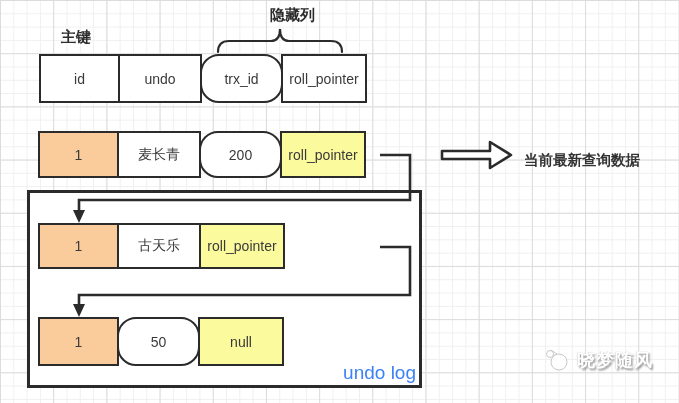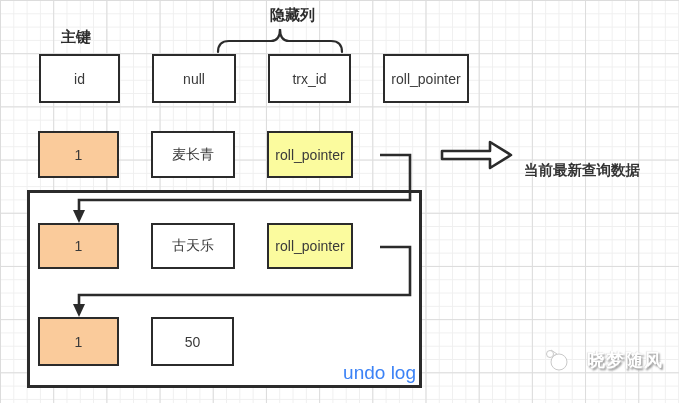--- a/index.html
+++ b/index.html
@@ -8,82 +8,84 @@
     position:relative;width:679px;height:403px;overflow:hidden;
     background-color:#ffffff;
     background-image:
       linear-gradient(to right,#dcdcdc 1px,transparent 1px),
       linear-gradient(to bottom,#dcdcdc 1px,transparent 1px),
       linear-gradient(to right,#efefef 1px,transparent 1px),
       linear-gradient(to bottom,#efefef 1px,transparent 1px);
     background-size:53.2px 53.2px,53.2px 53.2px,13.3px 13.3px,13.3px 13.3px;
   }
   .label{position:absolute;font-weight:bold;font-size:15px;color:#2b2b2b;white-space:nowrap;}
-  .trow{position:absolute;display:flex;gap:34px;}
+  .trow{position:absolute;display:flex;}
   .cell{
     box-sizing:border-box;border:2px solid #2b2b2b;background:#fff;
     display:flex;align-items:center;justify-content:center;
     font-size:14px;color:#3a3a3a;white-space:nowrap;
   }
   .cell + .cell{margin-left:-2px;}
-  .c-id{width:81px;} .c-name{width:84px;} .c-trx{width:83px;} .c-ptr{width:86px;}
+  .c-id{width:81px;} .c-name{width:84px;} .c-trx{width:83px;border-radius:19px;} .c-ptr{width:86px;}
   .bg-orange{background:#facb9b;}
   .bg-yellow{background:#fbfb9e;}
   .undo-box{
     position:absolute;left:27px;top:190px;width:395px;height:198px;
     box-sizing:border-box;border:3px solid #2b2b2b;background:#fff;
   }
   .undo-label{
     position:absolute;right:3px;bottom:1px;font-size:19px;color:#3b82f6;
   }
   svg.overlay{position:absolute;left:0;top:0;pointer-events:none;}
   .note{
-    position:absolute;left:524px;top:161px;font-size:14.5px;font-weight:bold;
+    position:absolute;left:524px;top:151px;font-size:14.5px;font-weight:bold;
     color:#333;white-space:nowrap;
   }
   .watermark{
-    position:absolute;left:543px;top:348px;display:flex;align-items:center;gap:16px;
+    position:absolute;left:543px;top:348px;display:flex;align-items:center;gap:6px;
   }
   .watermark-text{
     font-size:18px;font-weight:bold;letter-spacing:1px;color:#ffffff;
     text-shadow:1.5px 1.5px 2px #9b9b9b, -0.5px -0.5px 1px #cfcfcf;
     white-space:nowrap;
   }
 </style>
 </head>
 <body>
 
 <div class="stage">
 
   <div class="undo-box">
     <div class="undo-label">undo log</div>
   </div>
 
   <div class="trow" style="left:39px;top:54px;height:49px;">
     <div class="cell c-id">id</div>
-    <div class="cell c-name">null</div>
+    <div class="cell c-name">undo</div>
     <div class="cell c-trx">trx_id</div>
     <div class="cell c-ptr">roll_pointer</div>
   </div>
 
   <div class="trow" style="left:38px;top:131px;height:47px;">
     <div class="cell c-id bg-orange">1</div>
     <div class="cell c-name">麦长青</div>
+    <div class="cell c-trx">200</div>
     <div class="cell c-ptr bg-yellow">roll_pointer</div>
   </div>
 
   <div class="trow" style="left:38px;top:223px;height:46px;">
     <div class="cell c-id bg-orange">1</div>
     <div class="cell c-name">古天乐</div>
     <div class="cell c-ptr bg-yellow">roll_pointer</div>
   </div>
 
   <div class="trow" style="left:38px;top:317px;height:49px;">
     <div class="cell c-id bg-orange">1</div>
     <div class="cell c-trx">50</div>
+    <div class="cell c-ptr bg-yellow">null</div>
   </div>
 
   <svg class="overlay" width="679" height="403" viewBox="0 0 679 403">
 
     <path d="M218,52 Q218,41 229,41 L271,41 Q280,41 280,29 Q280,41 289,41 L331,41 Q342,41 342,52" fill="none" stroke="#2b2b2b" stroke-width="2.2" stroke-linecap="round"></path>
 
     <path d="M380,155 L410,155 L410,200 L79,200 L79,211" fill="none" stroke="#2b2b2b" stroke-width="2.6"></path>
     <polygon points="73,210 85,210 79,223" fill="#2b2b2b"></polygon>
 
     <path d="M380,247 L410,247 L410,295 L79,295 L79,305" fill="none" stroke="#2b2b2b" stroke-width="2.6"></path>

